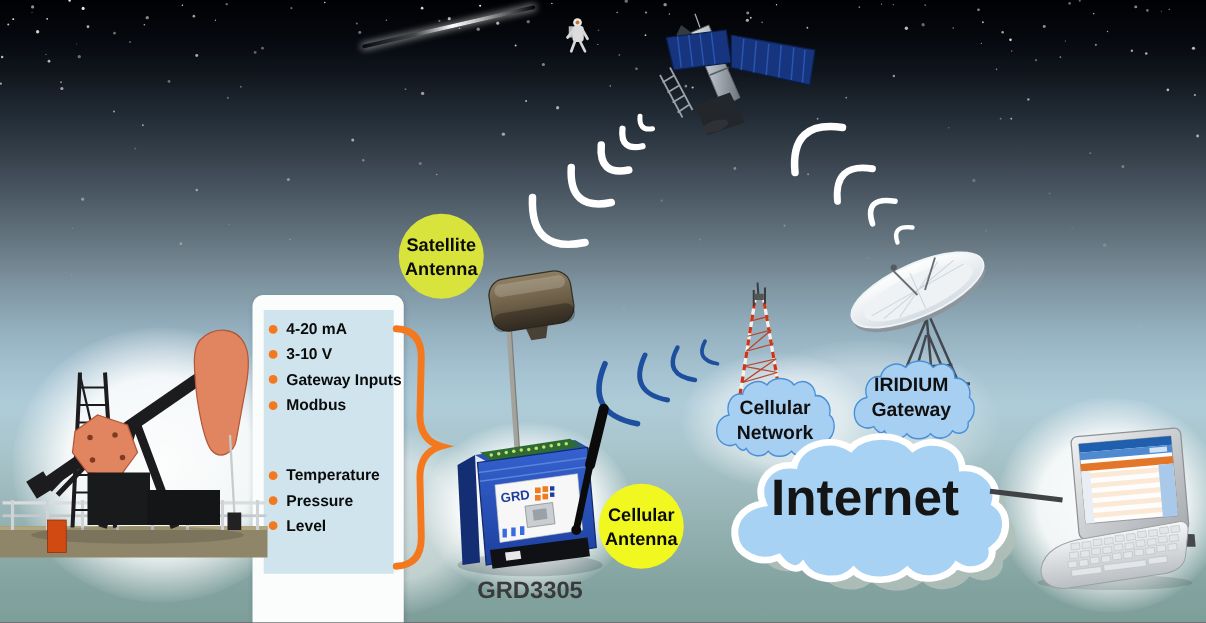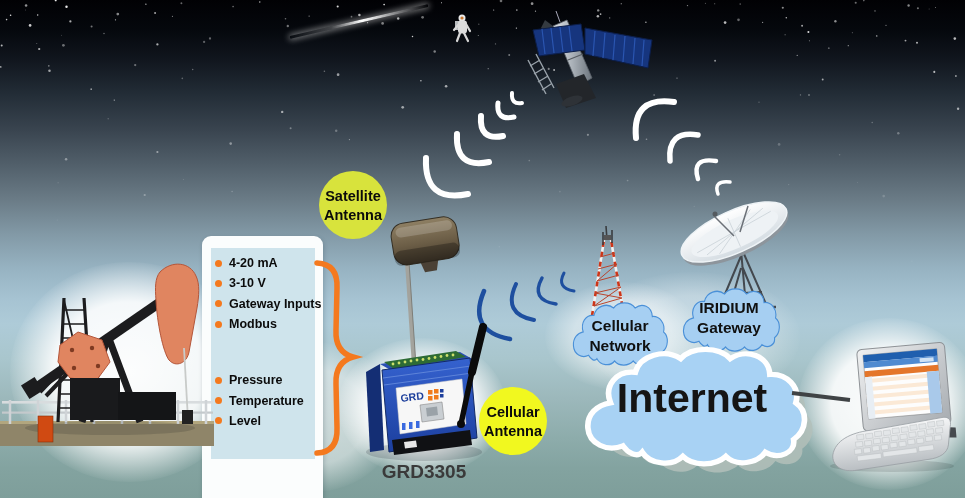--- a/index.html
+++ b/index.html
@@ -228,25 +228,25 @@
             <span class="lbl">Gateway Inputs</span>
           </li>
         <li>
             <span class="dot"></span>
             <span class="lbl">Modbus</span>
           </li>
       </ul>
       <ul class="meas">
         <li>
             <span class="dot"></span>
+            <span class="lbl">Temperature</span>
+          </li>
+        <li>
+            <span class="dot"></span>
             <span class="lbl">Pressure</span>
-          </li>
-        <li>
-            <span class="dot"></span>
-            <span class="lbl">Temperature</span>
           </li>
         <li>
             <span class="dot"></span>
             <span class="lbl">Level</span>
           </li>
       </ul>
     </div>
   </div>
 
   <svg id="art" width="965" height="498" viewBox="0 0 965 498">

